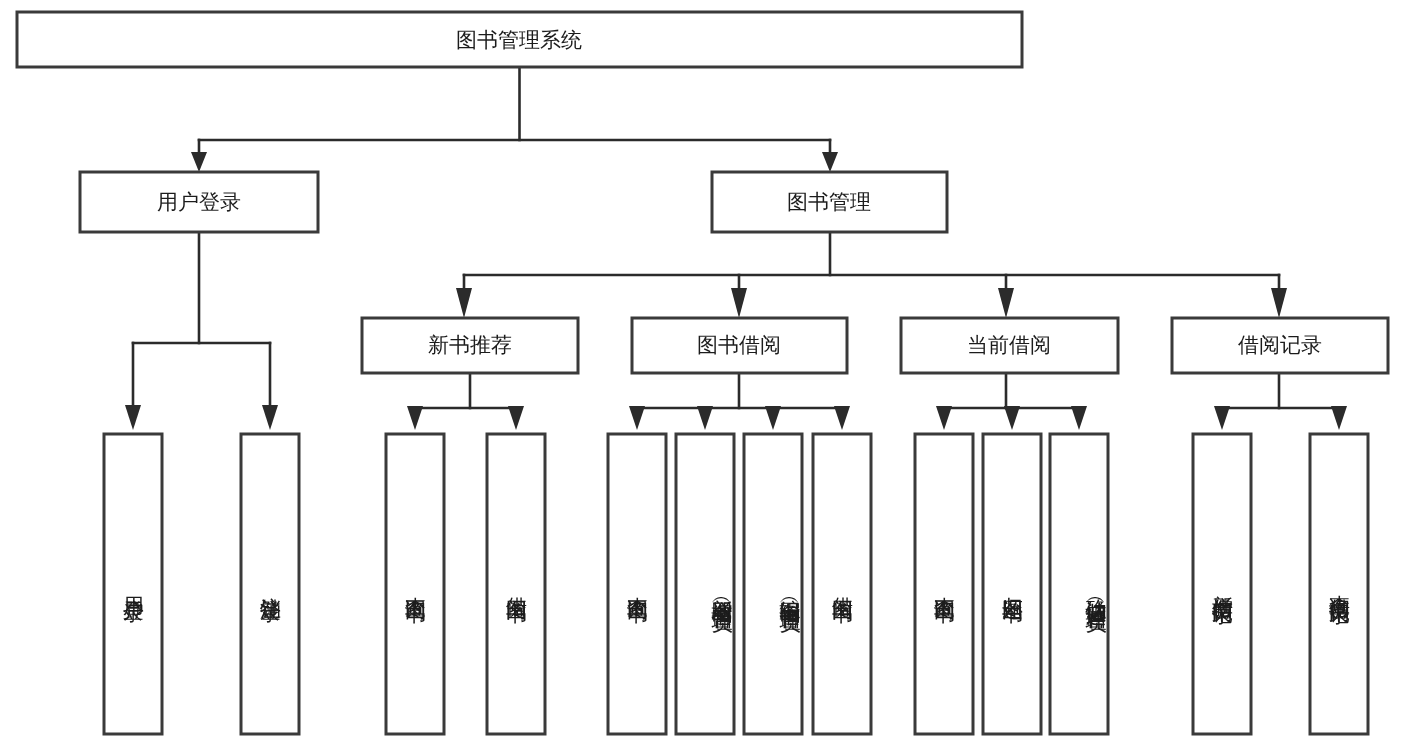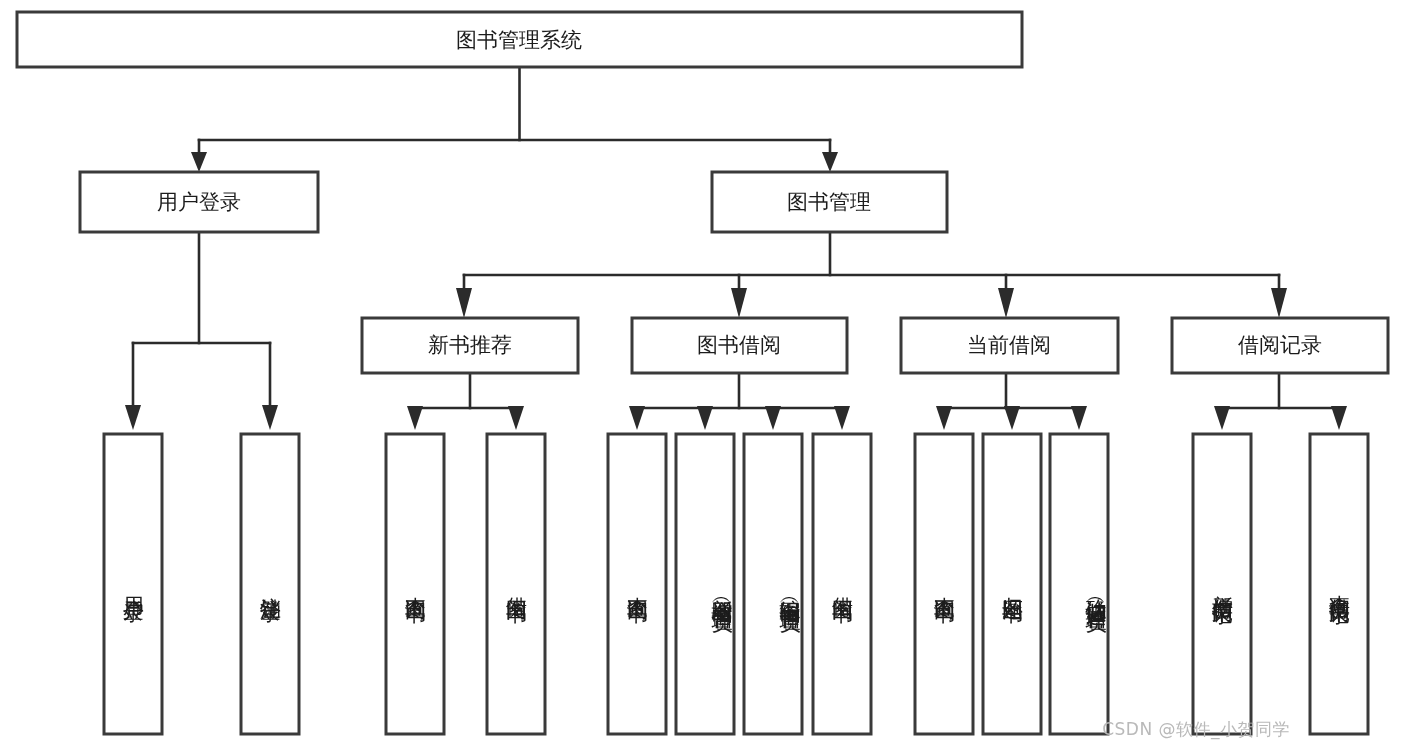--- a/index.html
+++ b/index.html
@@ -200,14 +200,13 @@
   <div class="vlabel" style="left:608px; top:434px; width:58px; height:300px;">查询图书</div>
   <div class="vlabel" style="left:676px; top:434px; width:58px; height:300px; align-items:flex-start; padding-top:14px; box-sizing:border-box;">新增图书（管理员）</div>
   <div class="vlabel" style="left:744px; top:434px; width:58px; height:300px; align-items:flex-start; padding-top:14px; box-sizing:border-box;">编辑图书（管理员）</div>
   <div class="vlabel" style="left:813px; top:434px; width:58px; height:300px;">借阅图书</div>
   <div class="vlabel" style="left:915px; top:434px; width:58px; height:300px;">查询图书</div>
   <div class="vlabel" style="left:983px; top:434px; width:58px; height:300px;">归还图书</div>
   <div class="vlabel" style="left:1050px; top:434px; width:58px; height:300px; align-items:flex-start; padding-top:14px; box-sizing:border-box;">确认归还（管理员）</div>
   <div class="vlabel" style="left:1193px; top:434px; width:58px; height:300px;">新增借阅记录</div>
   <div class="vlabel" style="left:1310px; top:434px; width:58px; height:300px;">查询借阅记录</div>
 
-  <div class="watermark">CSDN @软件_小贺同学</div>
 </div>
 
 </body></html>

